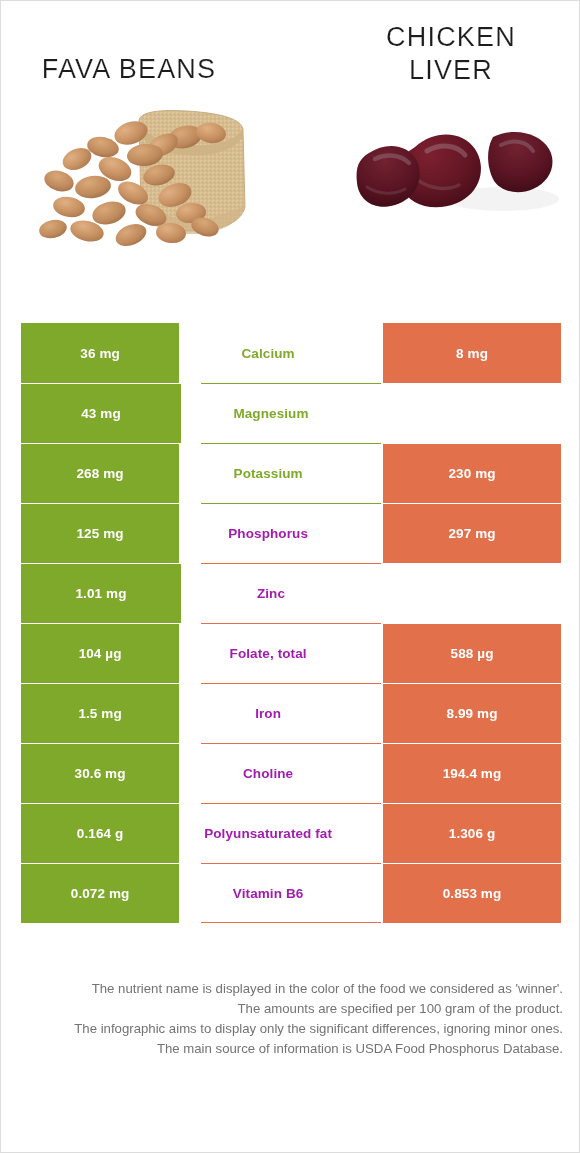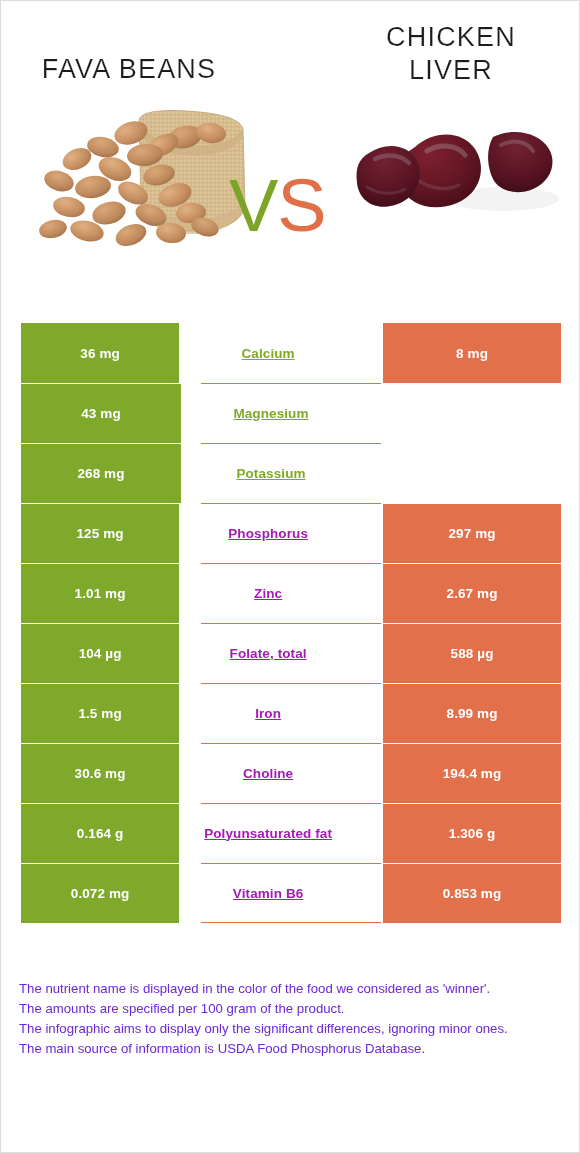--- a/index.html
+++ b/index.html
@@ -100,21 +100,20 @@
     width: 180px;
     background: #E2704A;
     color: #ffffff;
     margin-left: 26px;
   }
   .cell-mid {
     width: 180px;
     background: #ffffff;
     font-size: 13.5px;
     font-weight: bold;
-    text-decoration: underline;
   }
   .cell-mid.win-green { color: #7FA92B; }
   .cell-mid.win-orange { color: #a21caf; }
 
   
   .row + .row .cell-mid::before {
     content: "";
     position: absolute;
     left: 180px;
     width: 180px;
@@ -145,23 +144,23 @@
   }
   .row + .row .cell-left::before { left: 0; width: 180px; }
   .row + .row .cell-right::before { left: 360px; width: 180px; }
 
   
   .footer {
     position: absolute;
     left: 18px;
     top: 978px;
     width: 544px;
-    text-align: left;
+    text-align: right;
     font-size: 13.2px;
-    color: #6d28d9;
+    color: #737373;
     line-height: 1.52;
   }
   .footer div { white-space: normal; }
 </style>
 </head>
 <body>
 
 <div class="page">
 
   <div class="header">
@@ -247,51 +246,50 @@
         <path d="M148 44 C160 38 174 40 180 50" stroke="#a8a0a6" stroke-width="4" fill="none" opacity="0.30" stroke-linecap="round"></path>
         <path d="M62 46 C82 28 110 30 122 48 C134 66 128 92 104 102 C80 112 56 104 48 86 C40 68 46 56 62 46 Z" fill="url(#liverG)"></path>
         <path d="M74 50 C88 42 104 44 112 54" stroke="#b3aab0" stroke-width="5" fill="none" opacity="0.32" stroke-linecap="round"></path>
         <path d="M66 80 C78 88 94 90 106 84" stroke="#9c939a" stroke-width="3.5" fill="none" opacity="0.22" stroke-linecap="round"></path>
         <path d="M16 52 C34 40 56 44 64 60 C72 78 62 98 42 104 C22 110 6 100 4 82 C2 66 6 58 16 52 Z" fill="url(#liverG2)"></path>
         <path d="M22 58 C34 52 48 54 56 62" stroke="#b0a7ad" stroke-width="4.5" fill="none" opacity="0.30" stroke-linecap="round"></path>
         <path d="M14 86 C26 94 42 94 52 88" stroke="#9a9198" stroke-width="3" fill="none" opacity="0.20" stroke-linecap="round"></path>
       </svg>
     </div>
 
-    <div class="vs"><span class="v">V</span><span class="s">S</span></div>
   </div>
 
   <div class="table">
 
     <div class="row sep-green">
       <div class="cell cell-left">36 mg</div>
       <div class="cell cell-mid win-green">Calcium</div>
       <div class="cell cell-right">8 mg</div>
     </div>
 
     <div class="row sep-green">
       <div class="cell cell-left">43 mg</div>
       <div class="cell cell-mid win-green">Magnesium</div>
     </div>
 
     <div class="row sep-green">
       <div class="cell cell-left">268 mg</div>
       <div class="cell cell-mid win-green">Potassium</div>
+      <div class="cell cell-right">230 mg</div>
     </div>
 
     <div class="row sep-green">
       <div class="cell cell-left">125 mg</div>
       <div class="cell cell-mid win-orange">Phosphorus</div>
       <div class="cell cell-right">297 mg</div>
     </div>
 
     <div class="row sep-orange">
       <div class="cell cell-left">1.01 mg</div>
       <div class="cell cell-mid win-orange">Zinc</div>
-      <div class="cell cell-right">2.67 mg</div>
     </div>
 
     <div class="row sep-orange">
       <div class="cell cell-left">104 µg</div>
       <div class="cell cell-mid win-orange">Folate, total</div>
       <div class="cell cell-right">588 µg</div>
     </div>
 
     <div class="row sep-orange">
       <div class="cell cell-left">1.5 mg</div>

